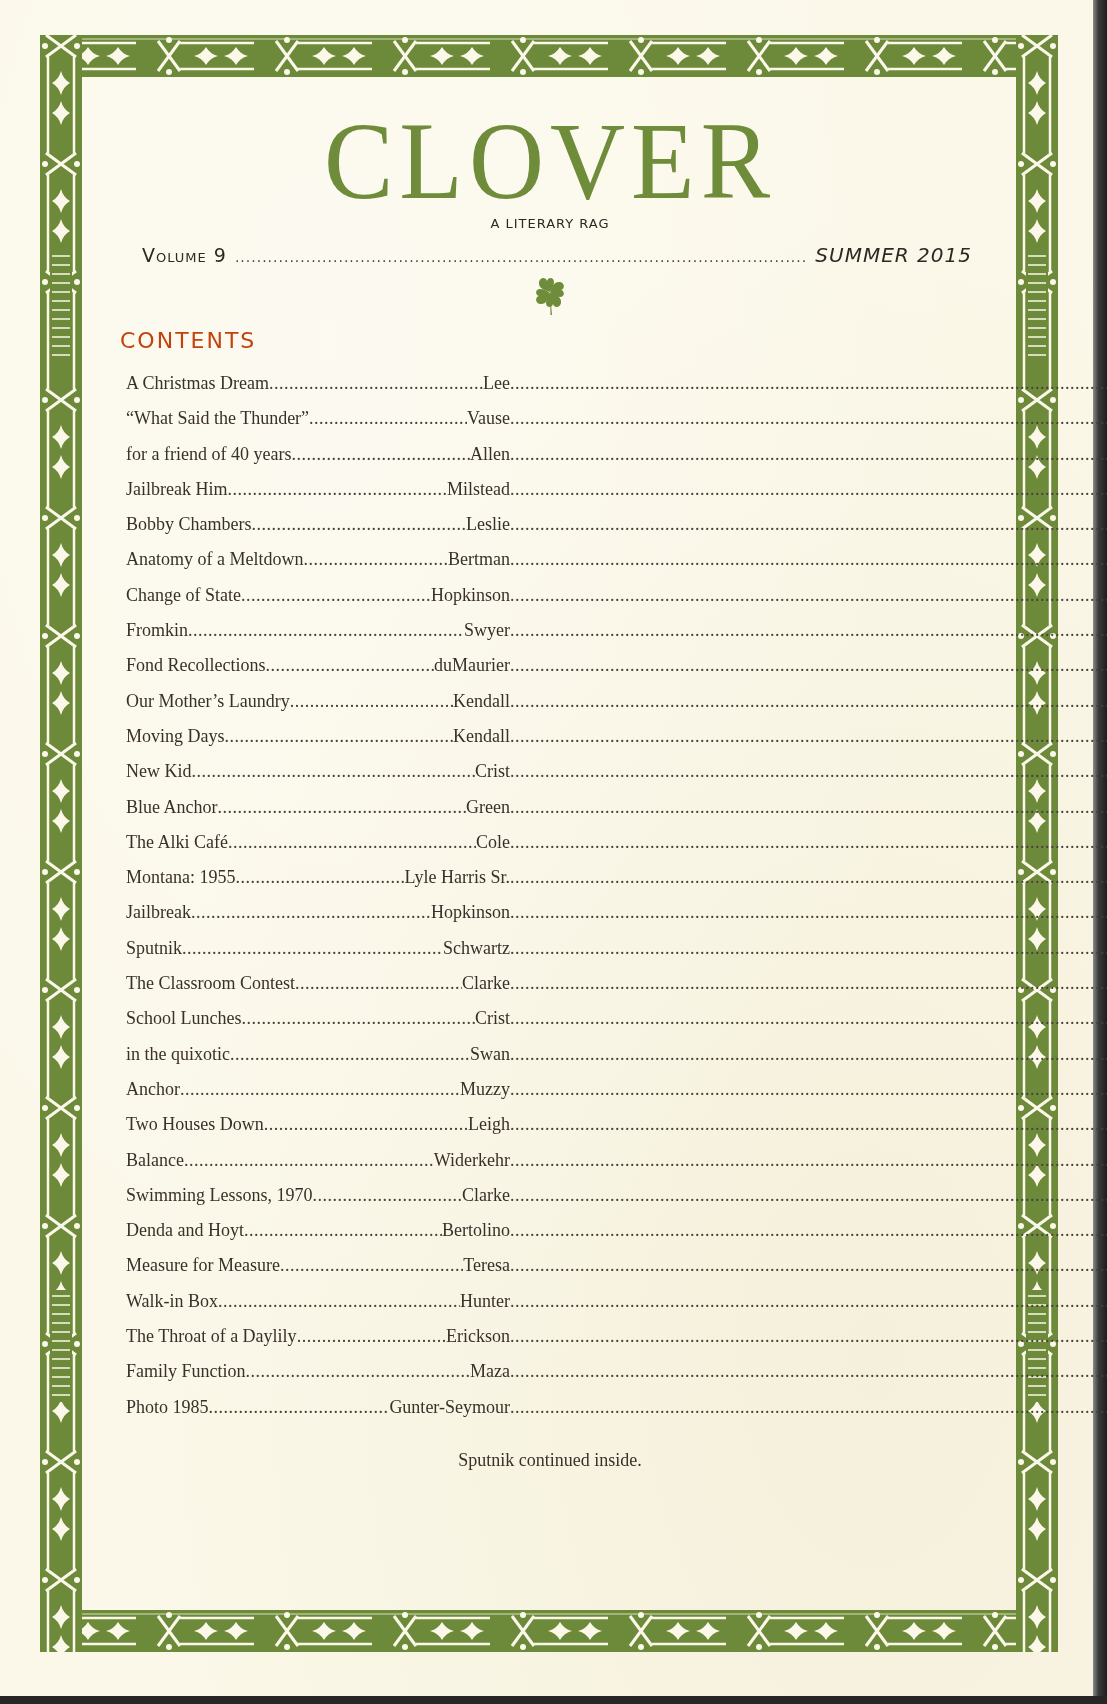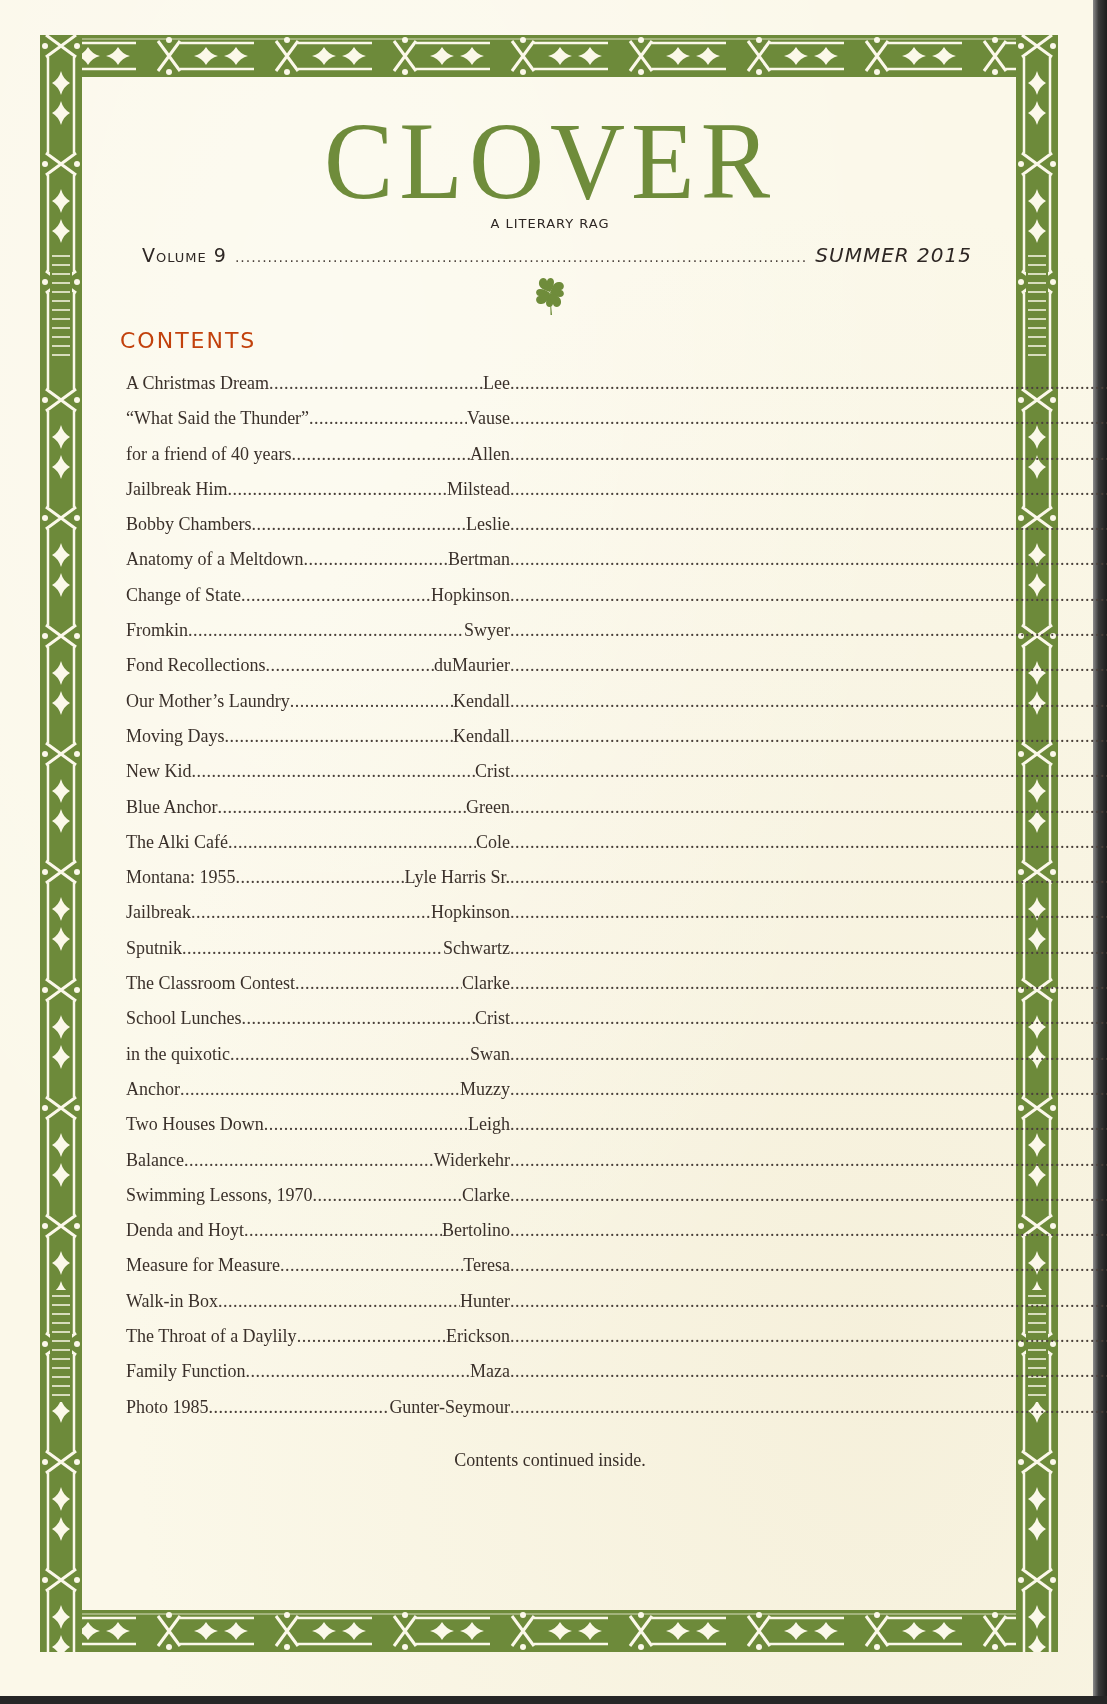--- a/index.html
+++ b/index.html
@@ -791,14 +791,14 @@
           <span class="seg-title">Photo 1985</span>
           <span class="seg-dots1 dots">....................................................................................................................................................................................................</span>
           <span class="seg-author">Gunter-Seymour</span>
         </div>
         <div class="col-b">
           <span class="seg-dots2 dots">....................................................................................................................................................................................................</span>
         </div>
       </div>
     </div>
 
-  <div class="footer-note">Contents continued inside.</div>
+  <div class="footer-note">Sputnik continued inside.</div>
 </div>
 
 </body></html>

